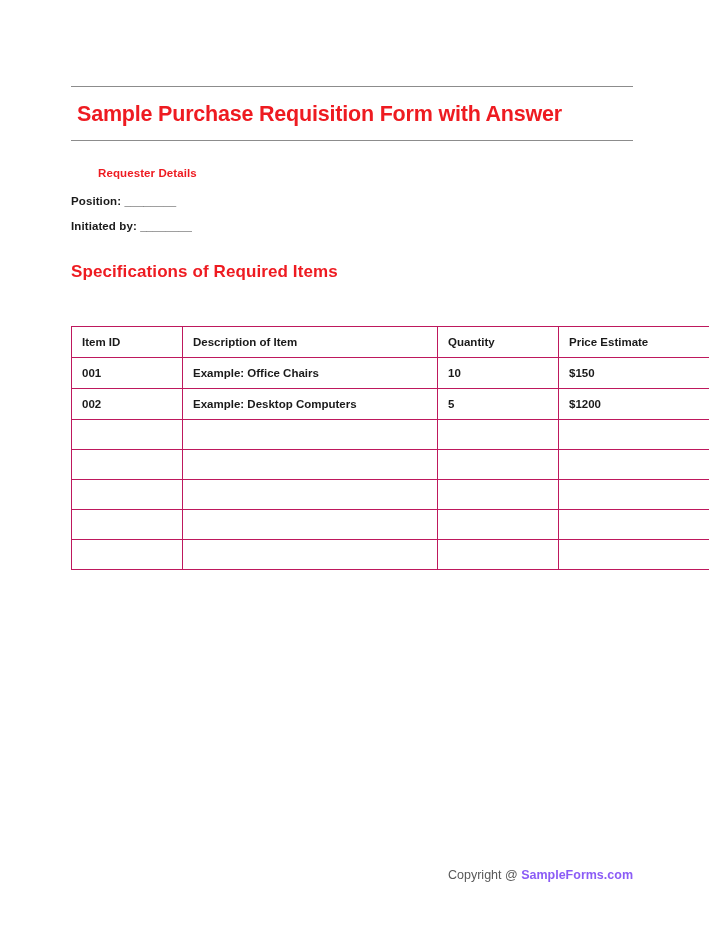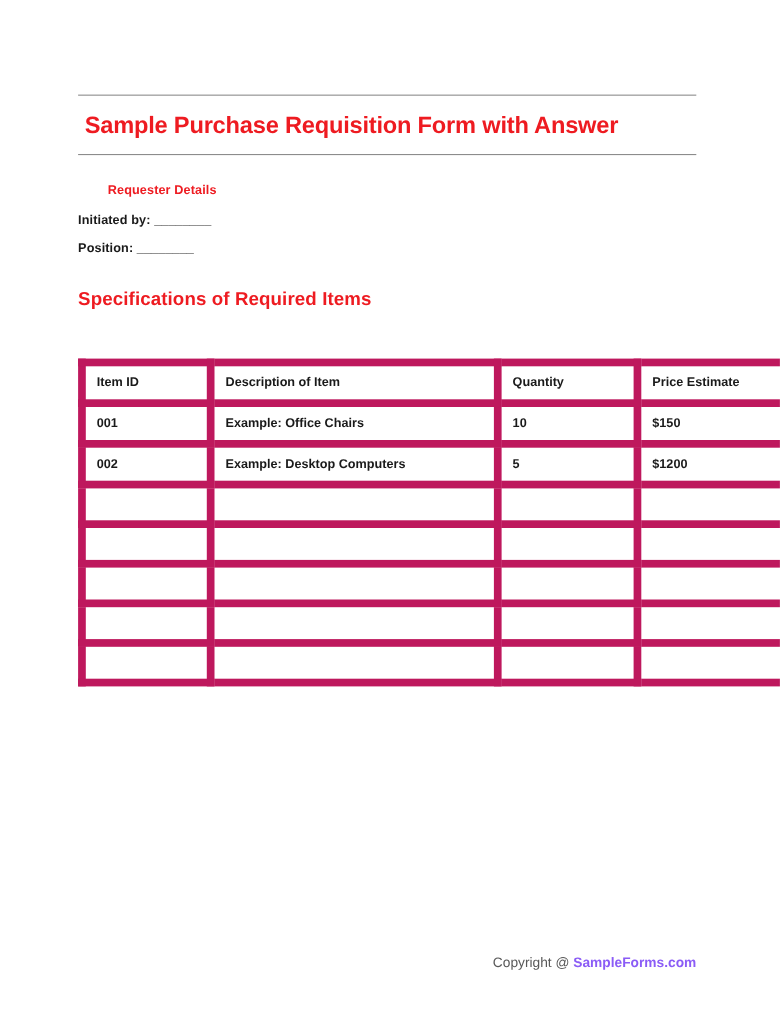--- a/index.html
+++ b/index.html
@@ -81,21 +81,21 @@
     margin-top: 30px;
     letter-spacing: 0.1px;
   }
   table.items {
     border-collapse: collapse;
     width: 562px;
     margin-top: 44px;
     table-layout: fixed;
   }
   table.items td, table.items th {
-    border: 7px solid #be185d;
+    border: 1px solid #be185d;
     height: 30px;
     padding: 0 10px;
     font-size: 11.5px;
     text-align: left;
     vertical-align: middle;
     color: #1a1a1a;
   }
   table.items th {
     font-weight: bold;
     height: 30px;
@@ -130,22 +130,22 @@
 
 <div class="page">
   <div class="content">
 
     <div class="title-rule-top"></div>
     <div class="doc-title">Sample Purchase Requisition Form with Answer</div>
     <div class="title-rule-bottom"></div>
 
 
     <div class="section-head">Requester Details</div>
+    <div class="field-line">Position: ________</div>
     <div class="field-line">Initiated by: ________</div>
-    <div class="field-line">Position: ________</div>
 
     <div class="section-head-2">Specifications of Required Items</div>
 
     <table class="items">
       <thead>
         <tr>
           <th class="col1">Item ID</th>
           <th class="col2">Description of Item</th>
           <th class="col3">Quantity</th>
           <th class="col4">Price Estimate</th>

